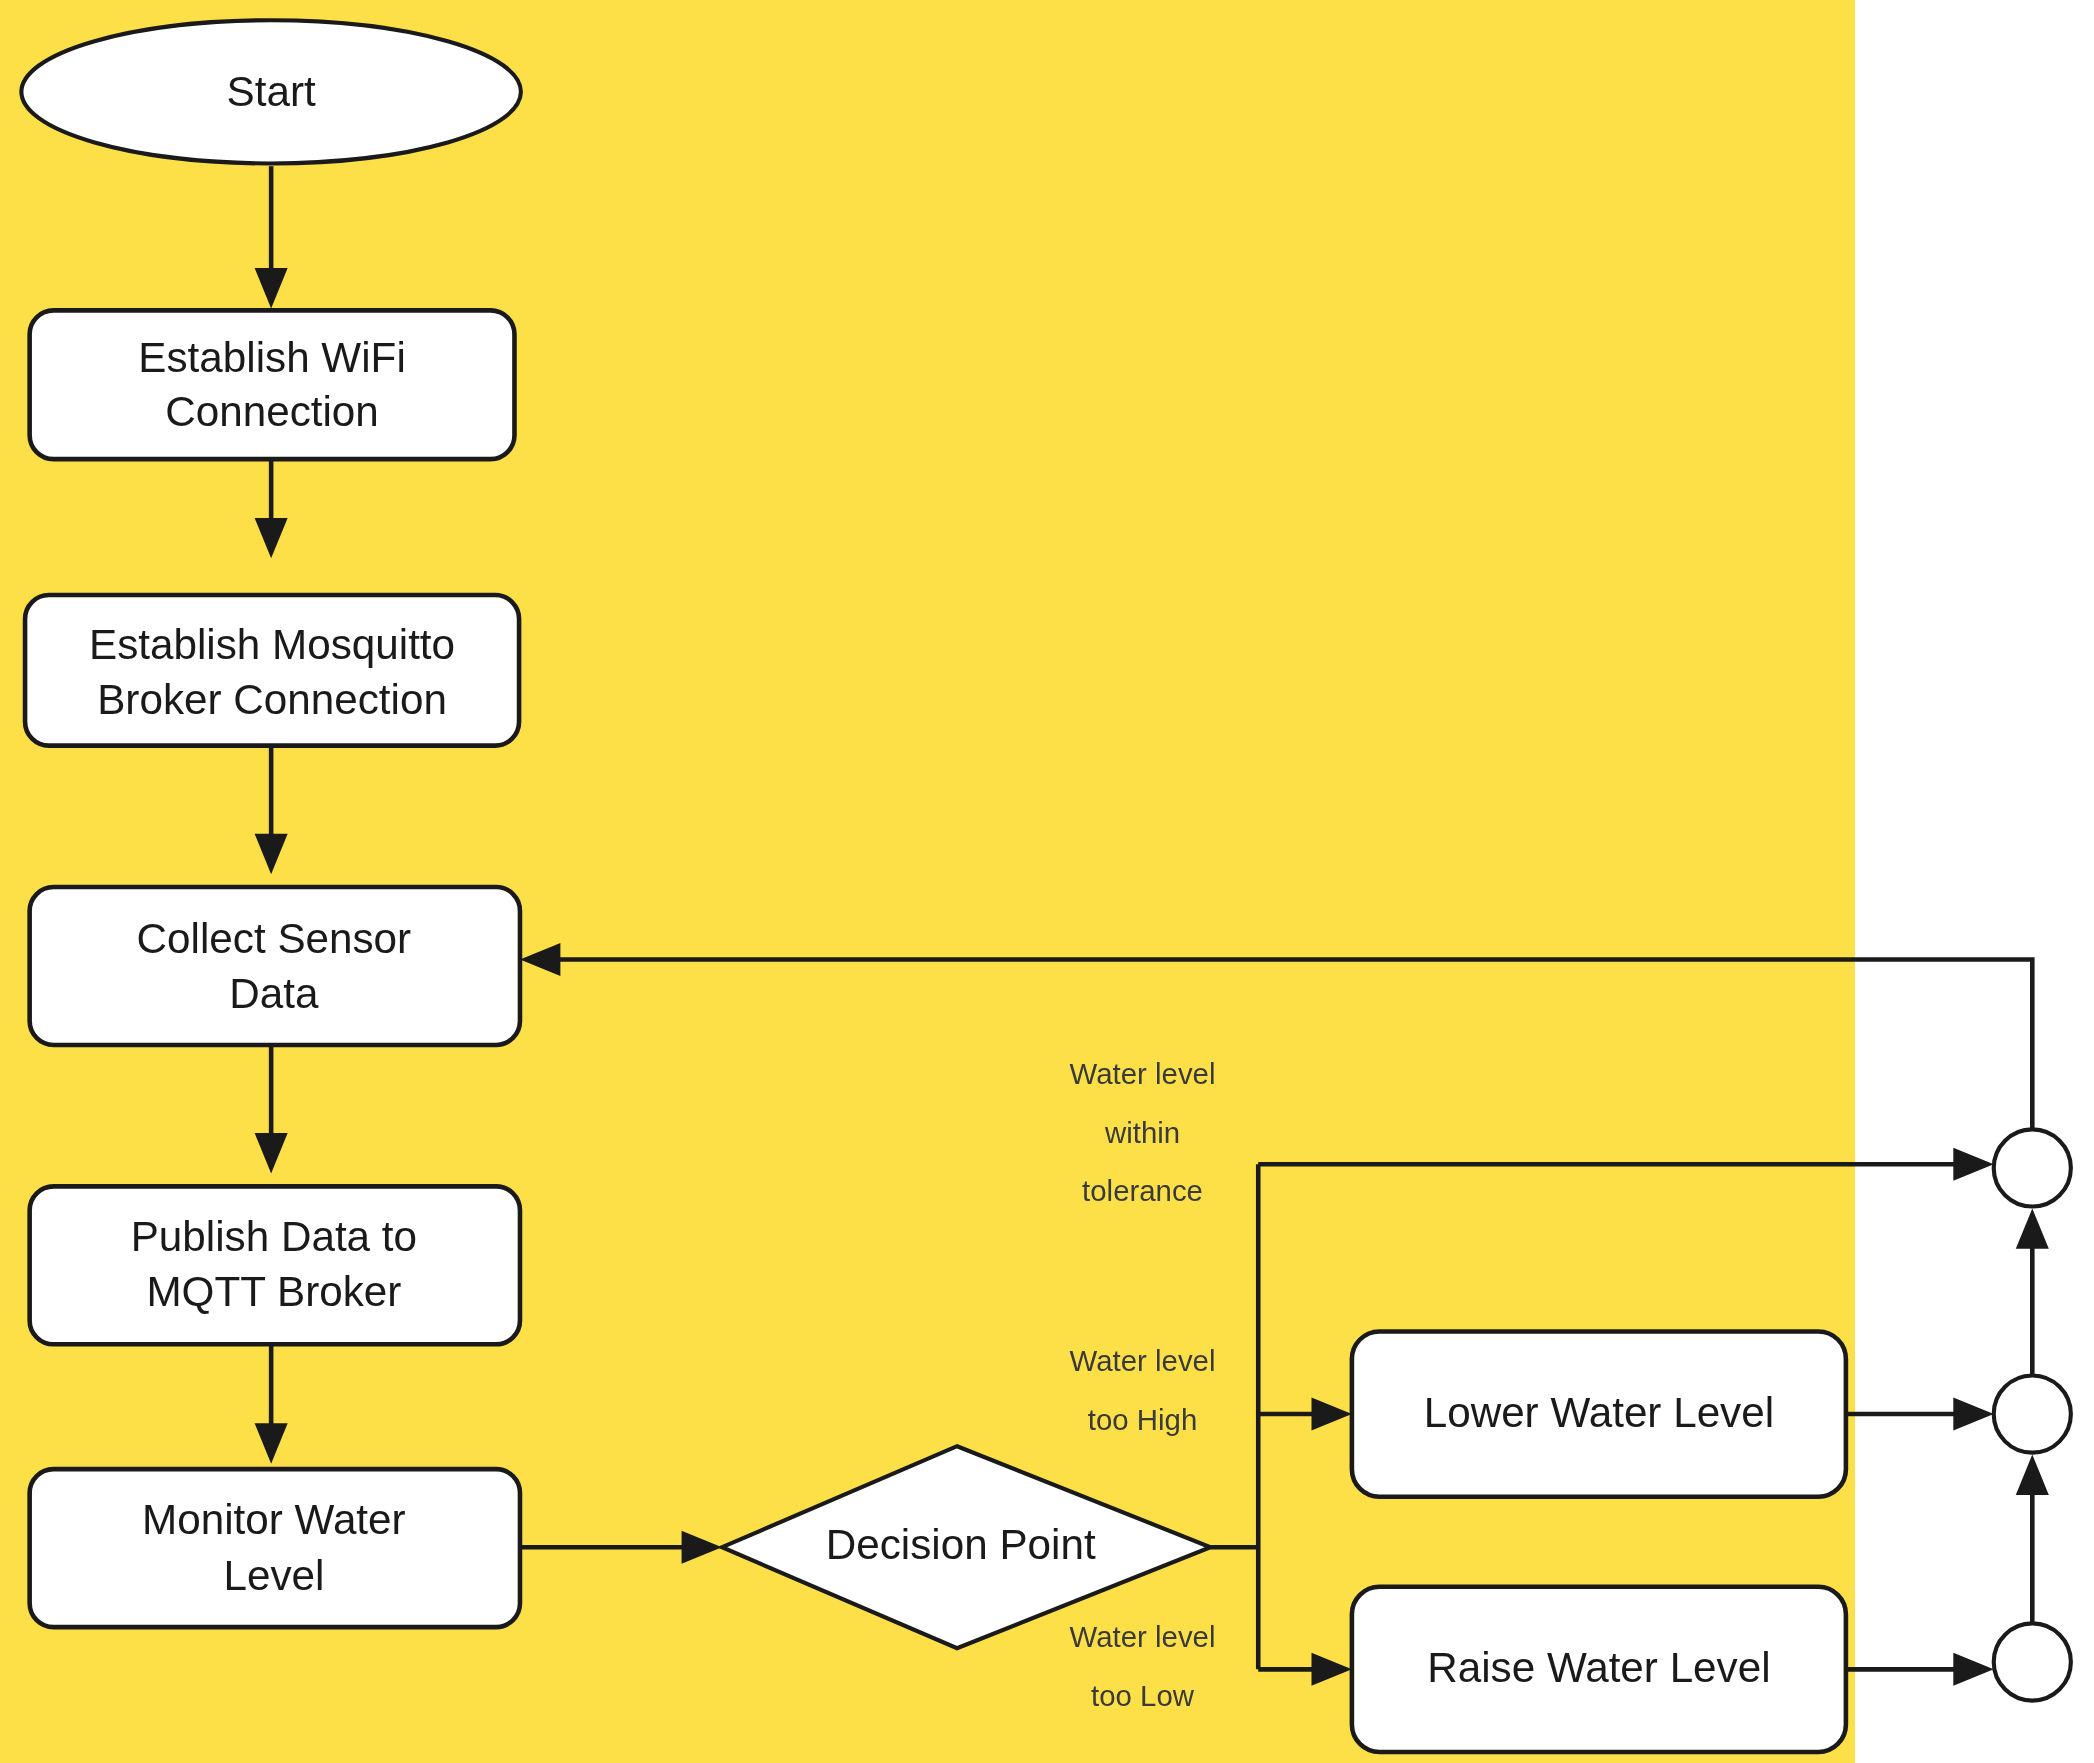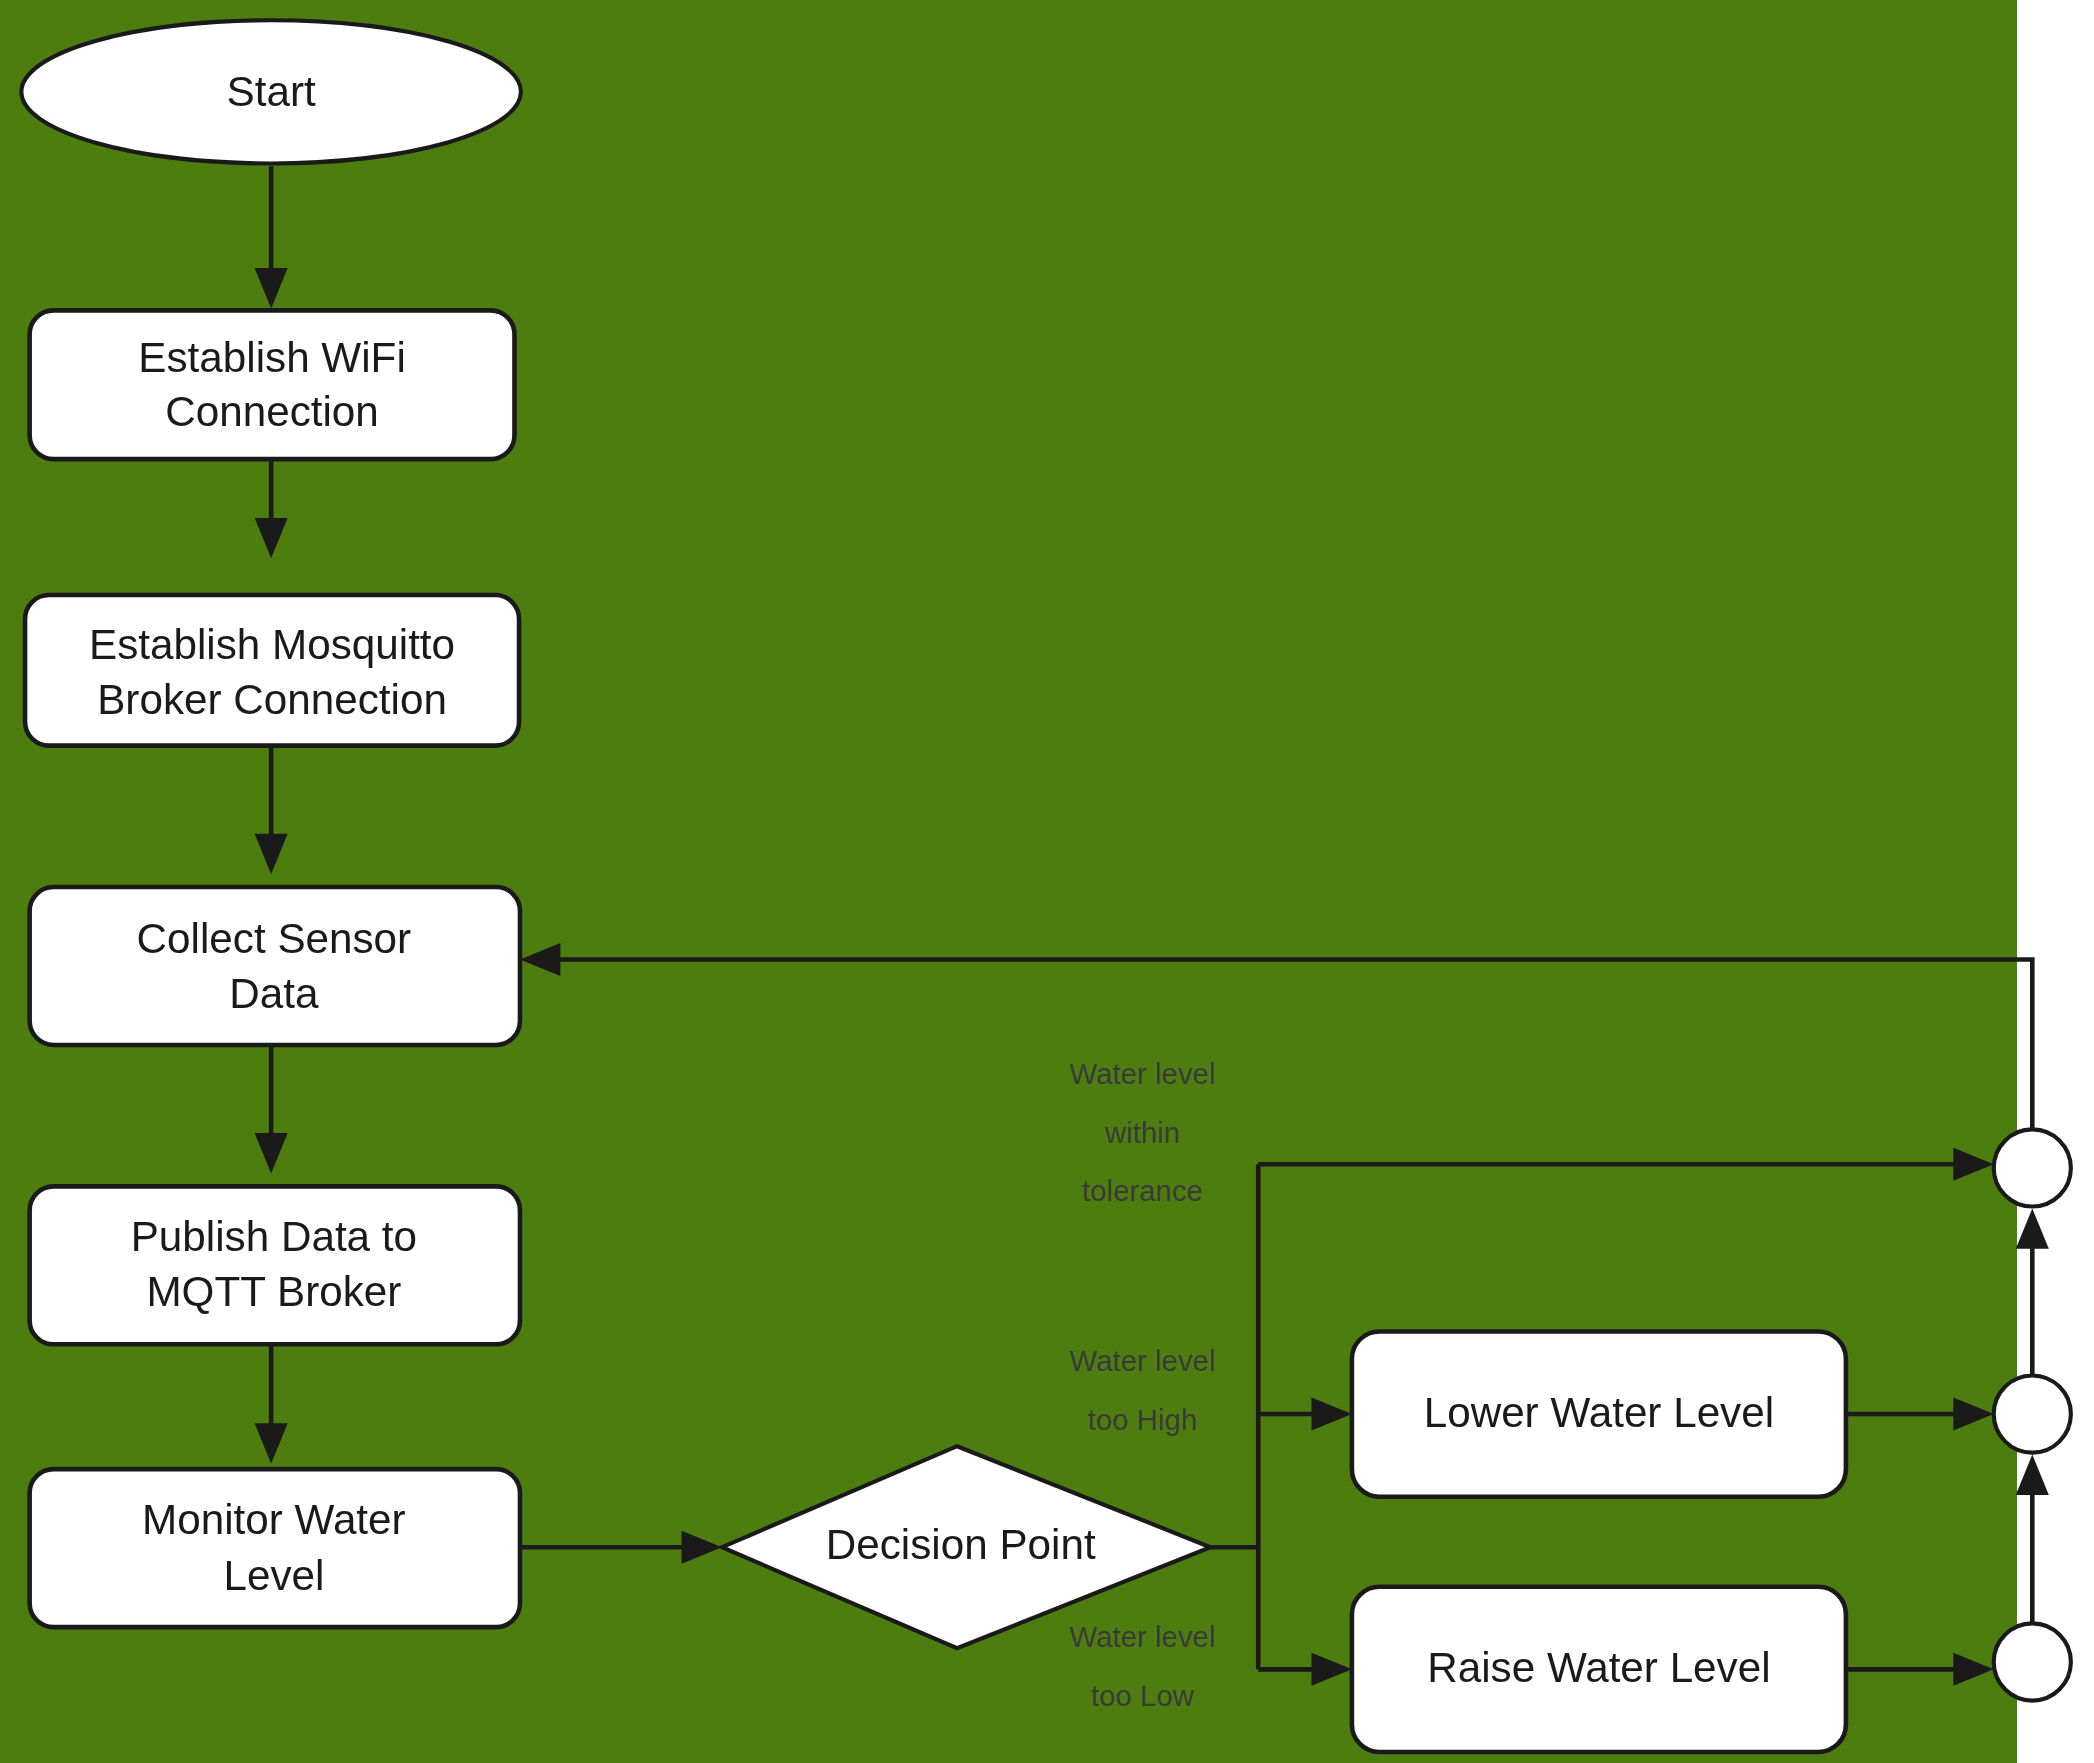--- a/index.html
+++ b/index.html
@@ -9,23 +9,23 @@
     background: #ffffff;
   }
   body {
     width: 2095px;
     height: 1763px;
     overflow: hidden;
     font-family: "Liberation Sans", sans-serif;
   }
   #flow-root {
     position: relative;
-    width: 2017px;
+    width: 1855px;
     height: 1763px;
-    background: #4d7c0f;
+    background: #fde047;
   }
   svg#flow-svg {
     display: block;
     width: 2095px;
     height: 1763px;
   }
   .shape-stroke {
     fill: #ffffff;
     stroke: #1a1a1a;
     stroke-width: 5;

